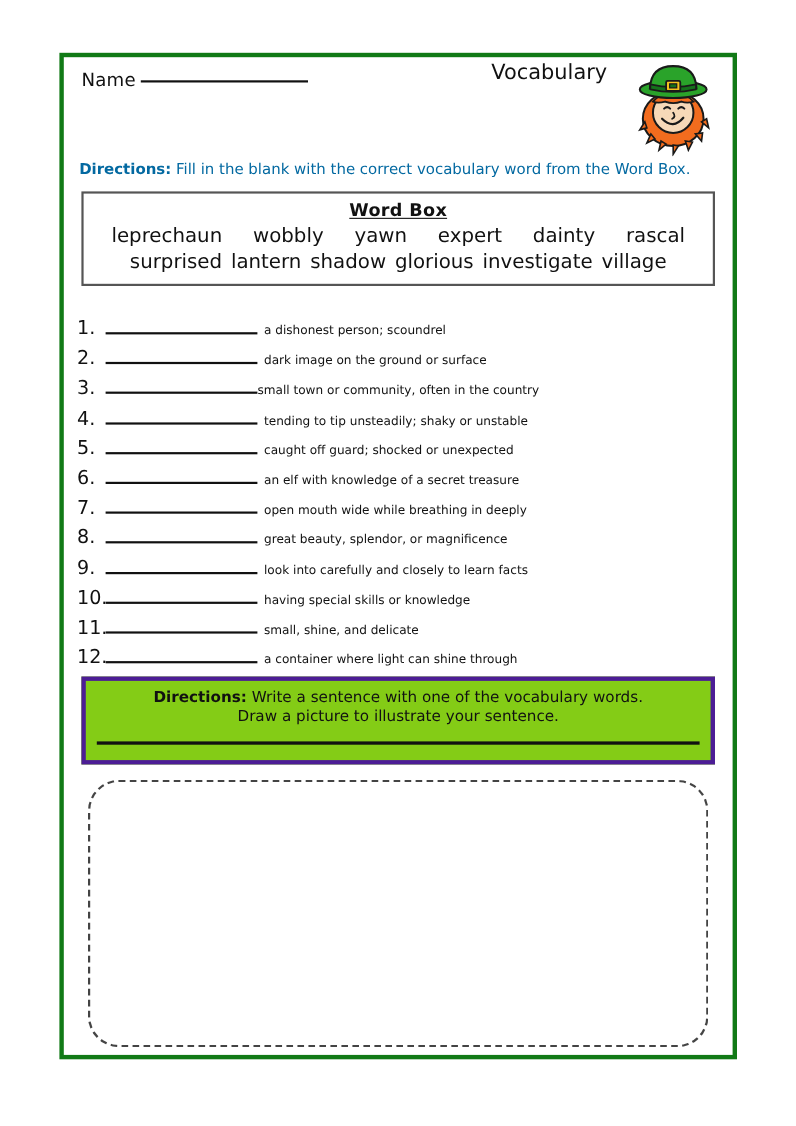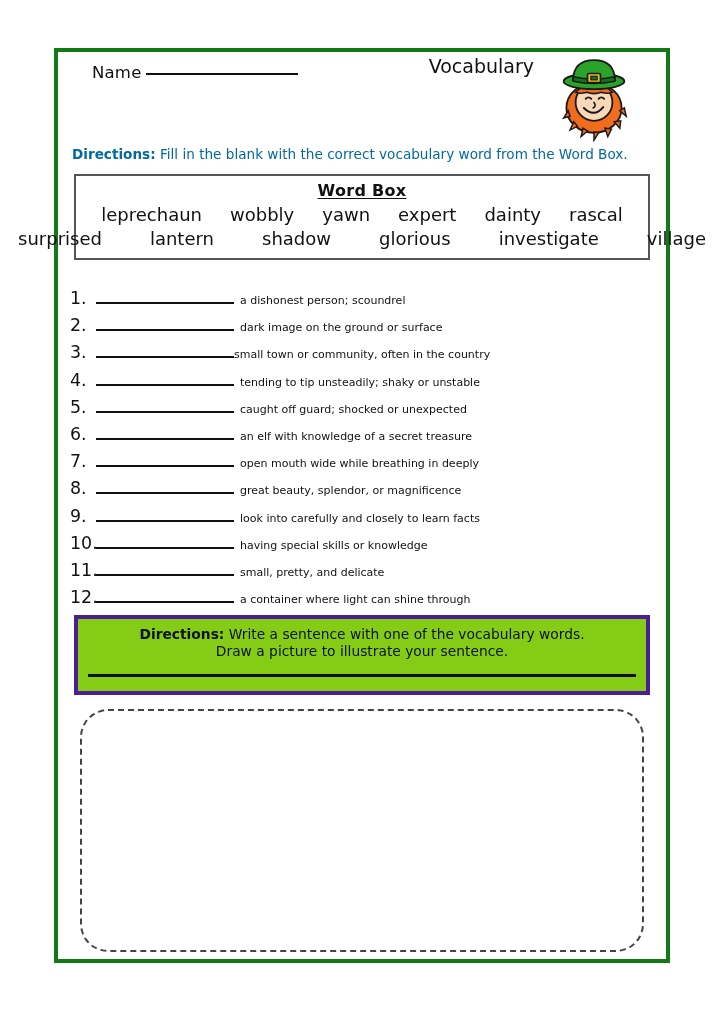--- a/index.html
+++ b/index.html
@@ -27,21 +27,21 @@
     border: 4px solid #117a16;
     background: #ffffff;
   }
 
   .inner {
     position: absolute;
     left: 0;
     top: 0;
     right: 0;
     bottom: 0;
-    padding: 0 20px;
+    padding: 0 2px;
     box-sizing: border-box;
     text-decoration: underline;
   }
 
   
   #header-row {
     position: relative;
     height: 92px;
   }
 
@@ -127,21 +127,21 @@
   .word-row {
     display: flex;
     justify-content: center;
     align-items: baseline;
     font-size: 18px;
     color: #111;
     line-height: 1.32;
   }
   .word-row .word { white-space: nowrap; }
   #word-row-1 .word { margin: 0 14px; }
-  #word-row-2 .word { margin: 0 24px; }
+  #word-row-2 .word { margin: 0 4px; }
 
   
   #definitions {
     position: absolute;
     left: 12px;
     right: 8px;
     top: 235px;
   }
   .def-item {
     display: flex;
@@ -336,21 +336,21 @@
           <span class="def-text">look into carefully and closely to learn facts</span>
         </div>
         <div class="def-item">
           <span class="def-num">10.</span>
           <span class="def-blank"></span>
           <span class="def-text">having special skills or knowledge</span>
         </div>
         <div class="def-item">
           <span class="def-num">11.</span>
           <span class="def-blank"></span>
-          <span class="def-text">small, pretty, and delicate</span>
+          <span class="def-text">small, shine, and delicate</span>
         </div>
         <div class="def-item">
           <span class="def-num">12.</span>
           <span class="def-blank"></span>
           <span class="def-text">a container where light can shine through</span>
         </div>
       </div>
 
     <div id="directions-box">
       <div id="dir-box-line1">

